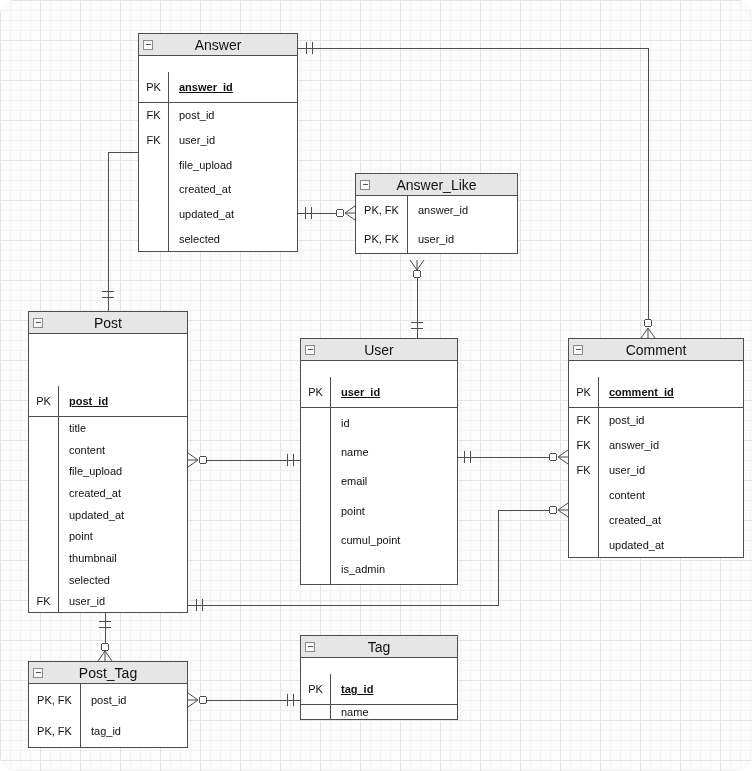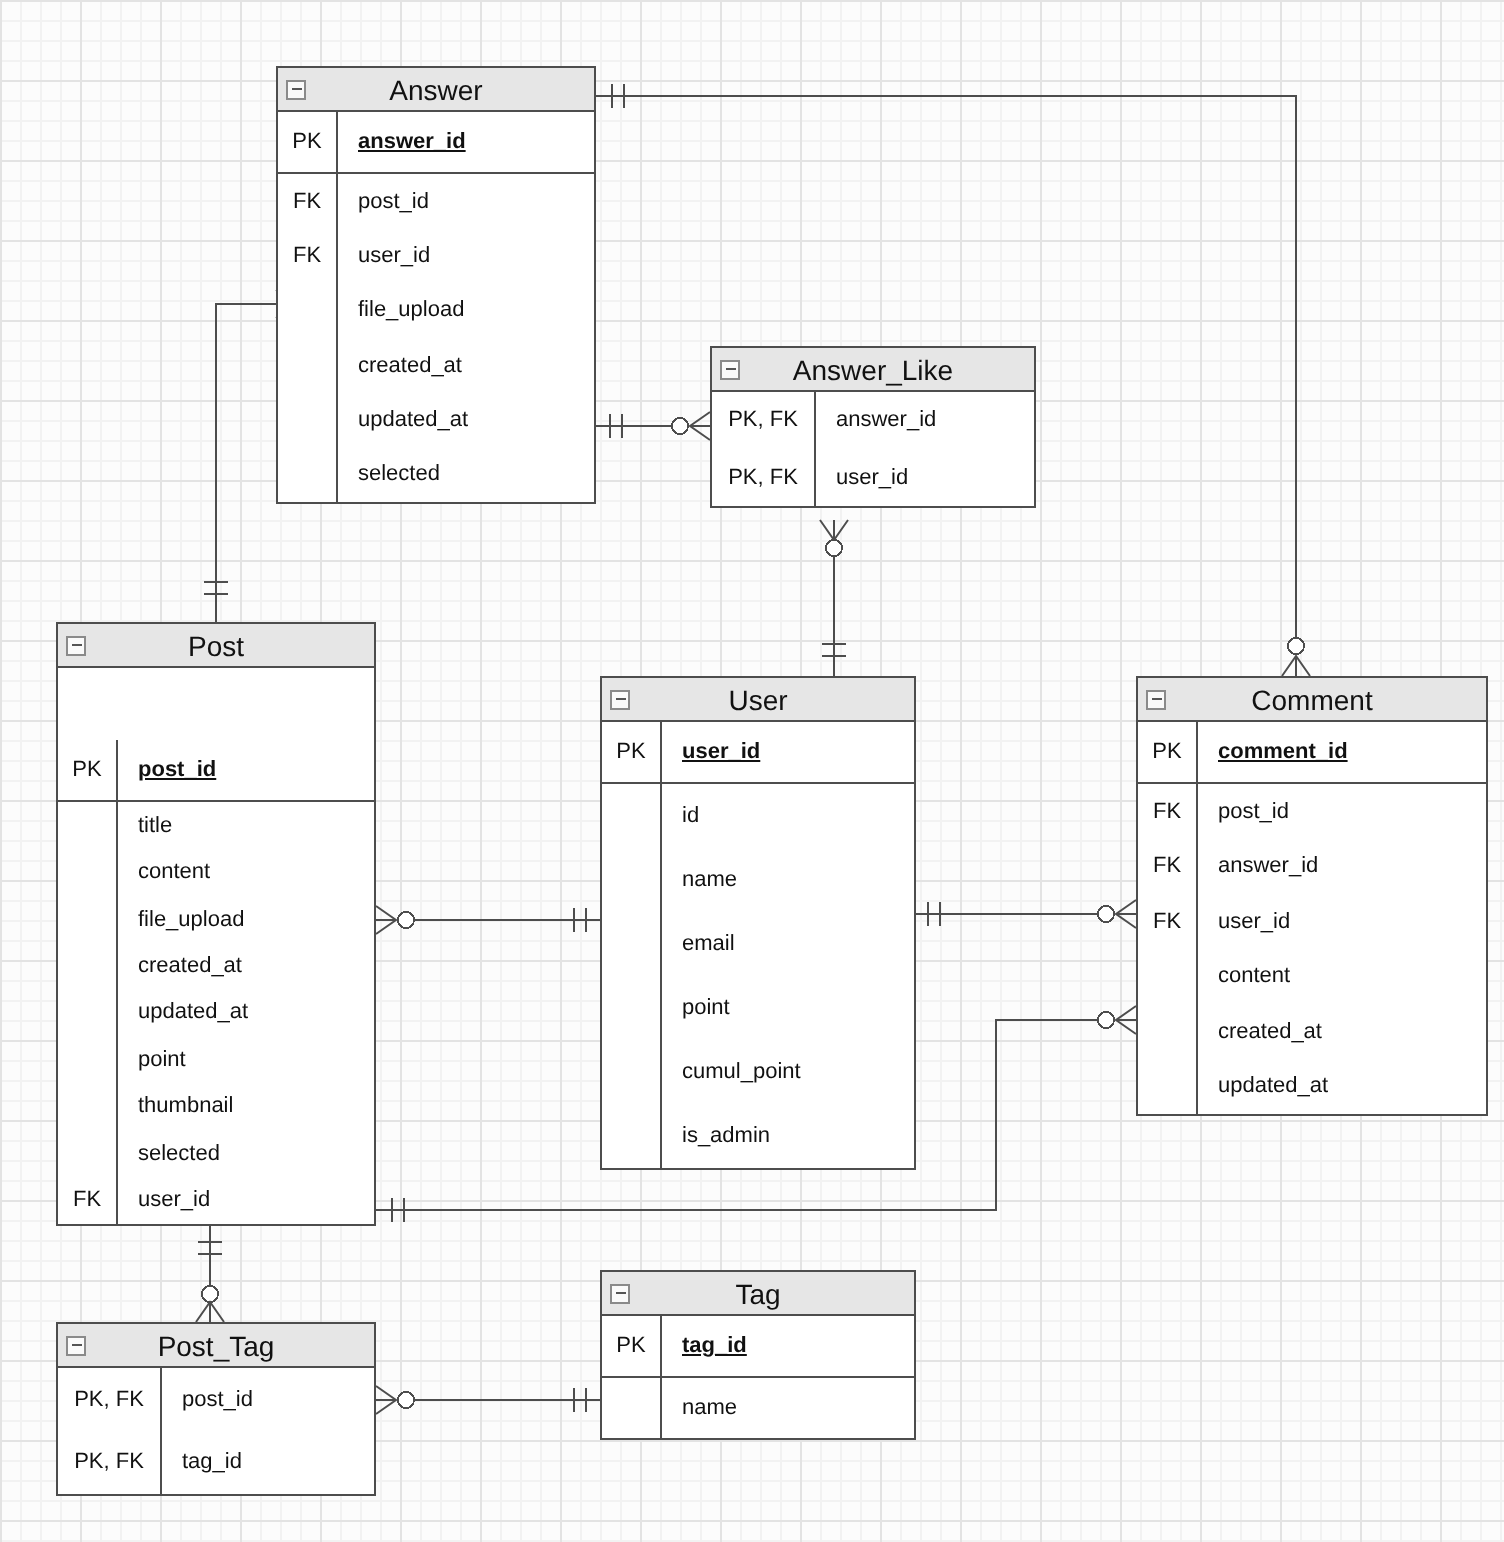--- a/index.html
+++ b/index.html
@@ -10,20 +10,21 @@
     width: 752px;
     height: 771px;
     overflow: hidden;
     background-color: #fcfcfc;
     background-image:
       linear-gradient(to right, #e3e3e3 1px, transparent 1px),
       linear-gradient(to bottom, #e3e3e3 1px, transparent 1px),
       linear-gradient(to right, #f2f2f2 1px, transparent 1px),
       linear-gradient(to bottom, #f2f2f2 1px, transparent 1px);
     background-size: 40px 40px, 40px 40px, 10px 10px, 10px 10px;
+    border-radius: 15px;
   }
 
   .entity {
     position: absolute;
     display: flex;
     flex-direction: column;
     background: #ffffff;
     border: 1px solid #4d4d4d;
     color: #111;
   }
@@ -52,21 +53,21 @@
   }
   .collapse-icon::after {
     content: "";
     display: block;
     width: 5px;
     height: 1px;
     background: #555;
   }
   .e-body { flex: 1; display: flex; flex-direction: column; }
   .e-row { display: flex; flex: 1; min-height: 0; align-items: center; }
-  .pk-row { flex: 0 0 31px; border-bottom: 1px solid #4d4d4d; }
+  .pk-row { flex: 0 0 31px; border-bottom: 1px solid #4d4d4d; margin-top: 16px; }
   .key-cell {
     flex: 0 0 30px;
     width: 30px;
     align-self: stretch;
     display: flex;
     align-items: center;
     justify-content: center;
     border-right: 1px solid #4d4d4d;
     font-size: 11px;
   }

